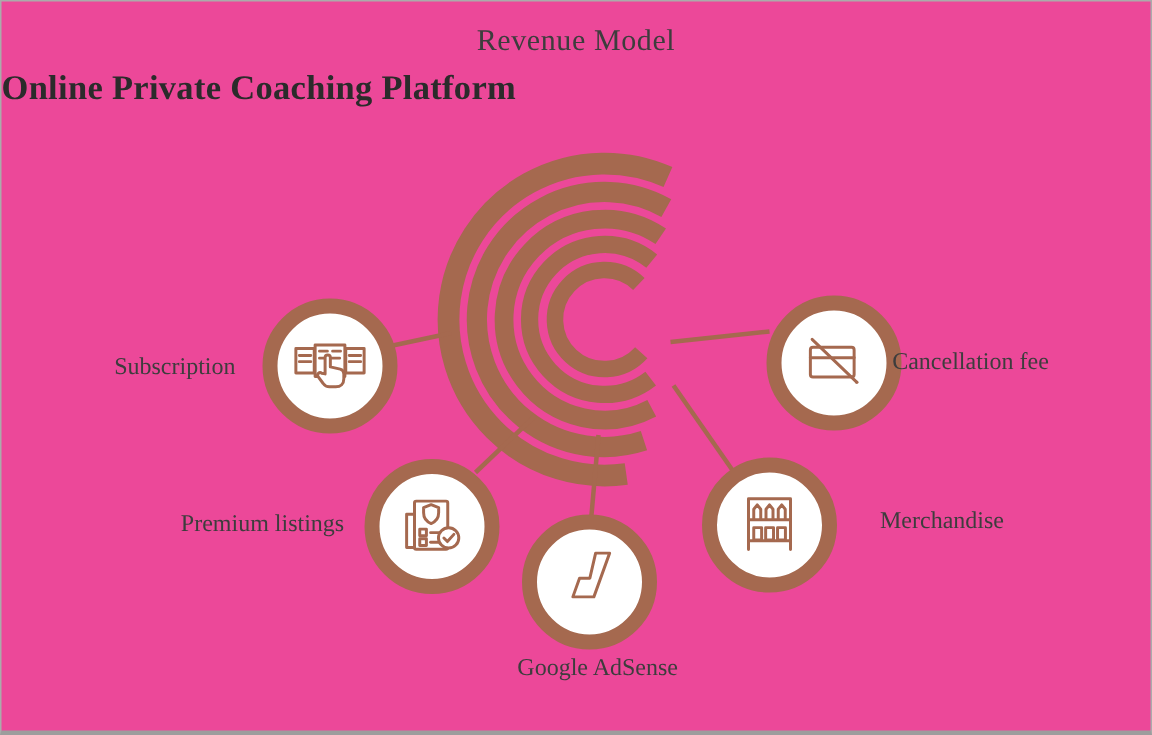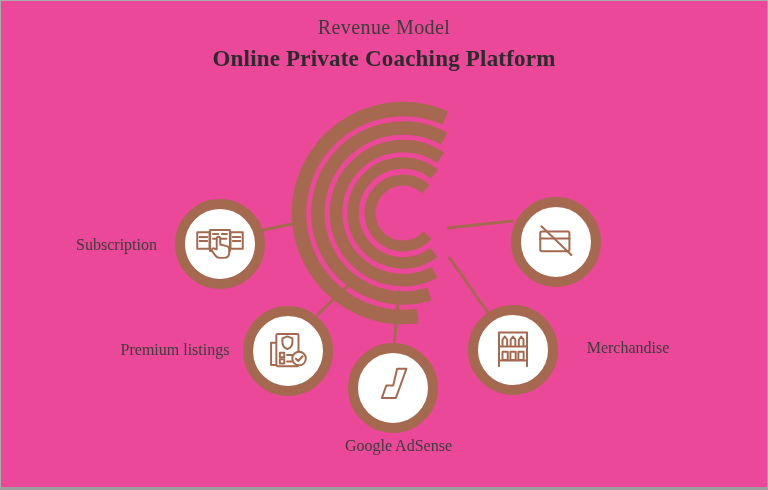--- a/index.html
+++ b/index.html
@@ -14,21 +14,21 @@
   }
   .title{
     position:absolute;top:15px;left:0;width:100%;
     text-align:center;
     font-size:20px;font-weight:400;
     letter-spacing:.4px;
     color:var(--text-dark);
   }
   .subtitle{
     position:absolute;top:45px;left:0;width:100%;
-    text-align:center;
+    text-align:left;
     font-size:23px;font-weight:700;
     letter-spacing:.2px;
     color:var(--title-dark);
   }
   svg.art{position:absolute;top:0;left:0;}
   .spiral-arc{fill:none;stroke:var(--accent);}
   .connector{stroke:var(--accent);stroke-width:3;}
   .ring{fill:#fff;stroke:var(--accent);stroke-width:10;}
   .icon-box{position:absolute;width:56px;height:56px;}
   .icon-box svg{width:100%;height:100%;}
@@ -130,14 +130,15 @@
       <path class="ic" d="M10.5,21 h25"></path>
       <path class="ic" d="M11.5,10.5 L36.5,34.5"></path>
       <circle class="ic-fill" cx="37" cy="35" r="1"></circle>
     </svg>
   </div>
 
   <div class="node-label lbl-premium">Premium listings</div>
   <div class="node-label lbl-subscription">Subscription</div>
   <div class="node-label lbl-adsense">Google AdSense</div>
   <div class="node-label lbl-merchandise">Merchandise</div>
+  <div class="node-label lbl-cancellation">Cancellation fee</div>
 
 </div>
 
 </body></html>

